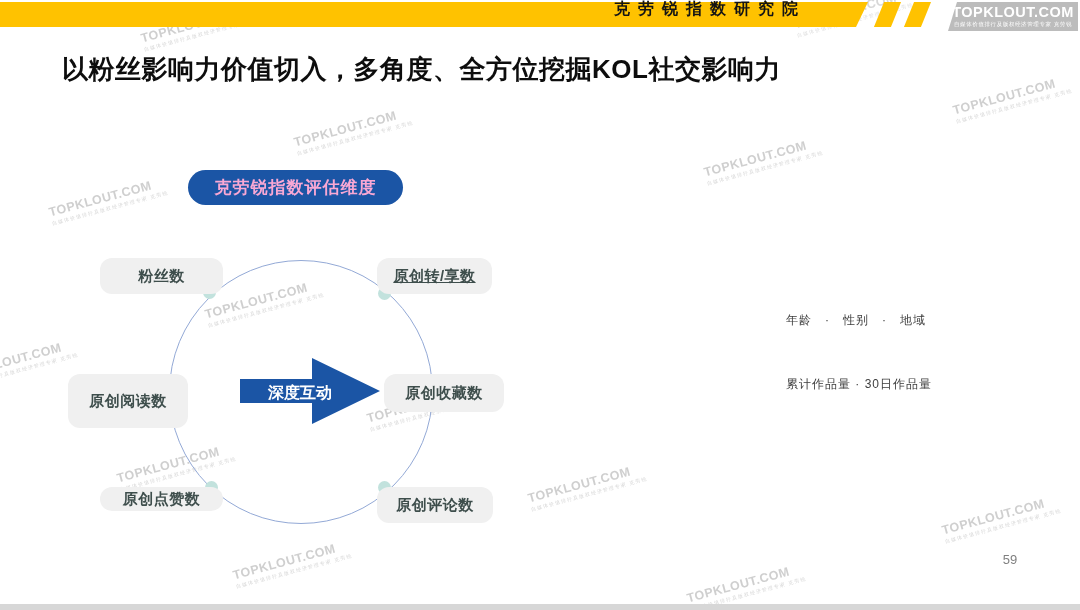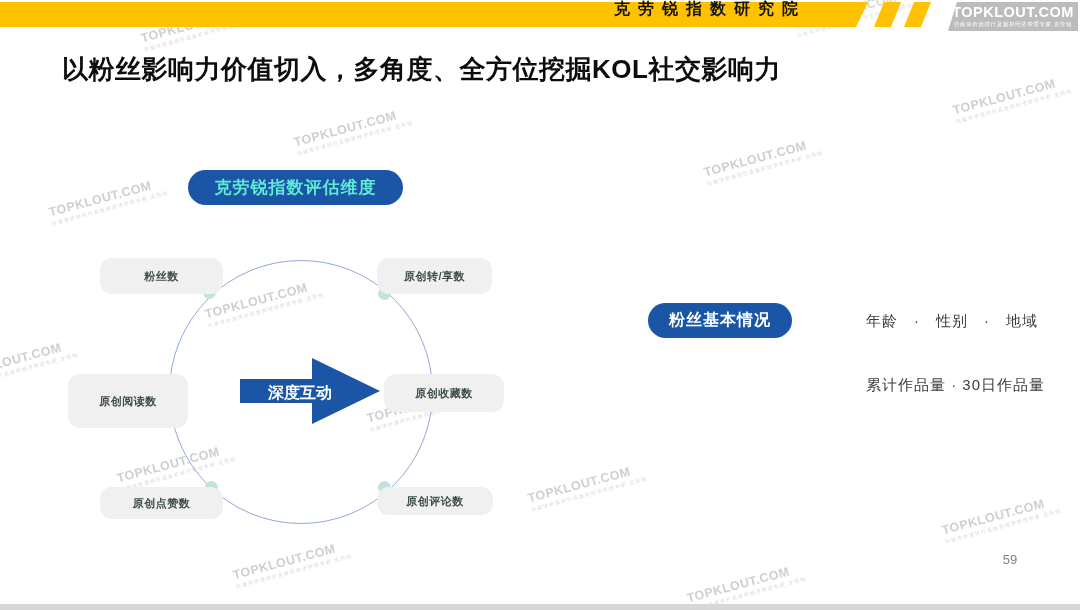--- a/index.html
+++ b/index.html
@@ -69,21 +69,21 @@
   
   .title {
     position: absolute; left: 62px; top: 52px; margin: 0;
     font-size: 26px; font-weight: bold; color: #0d0d0d; letter-spacing: 0.5px;
     z-index: 4;
   }
 
   
   .hdr {
     position: absolute; height: 35px; border-radius: 18px;
-    background: #1B55A5; color: #5eead4; font-weight: bold; font-size: 17px;
+    background: #1B55A5; color: #f9a8d4; font-weight: bold; font-size: 17px;
     display: flex; align-items: center; justify-content: center;
     letter-spacing: 1px; z-index: 5;
   }
   .hdr-left  { left: 188px; top: 170px; width: 215px; }
   .hdr-right { left: 690px; top: 172px; width: 215px; }
 
   
   .circle {
     position: absolute; left: 169px; top: 260px; width: 264px; height: 264px;
     border: 1.5px solid #93A9D6; border-radius: 50%; z-index: 2;
@@ -92,44 +92,44 @@
   .dot {
     position: absolute; width: 13px; height: 13px; border-radius: 50%;
     background: #C2E2DD; z-index: 3;
   }
   .d1 { left: 203px; top: 286px; }
   .d2 { left: 378px; top: 287px; }
   .d3 { left: 205px; top: 481px; }
   .d4 { left: 378px; top: 481px; }
   .node {
     position: absolute; border-radius: 12px; background: #F0F0F0;
-    color: #3E4E4C; font-weight: bold; font-size: 11px;
+    color: #3E4E4C; font-weight: bold; font-size: 15px;
     display: flex; align-items: center; justify-content: center;
     z-index: 4; letter-spacing: 0.5px;
   }
   .n1 { left: 100px; top: 258px; width: 123px; height: 36px; }
-  .n2 { left: 377px; top: 258px; width: 115px; height: 36px; }
+  .n2 { left: 377px; top: 258px; width: 115px; height: 36px; text-decoration: underline; }
   .n3 { left: 68px;  top: 374px; width: 120px; height: 54px; }
   .n4 { left: 384px; top: 374px; width: 120px; height: 38px; }
-  .n5 { left: 100px; top: 487px; width: 123px; height: 32px; }
-  .n6 { left: 377px; top: 487px; width: 116px; height: 28px; }
+  .n5 { left: 100px; top: 487px; width: 123px; height: 24px; }
+  .n6 { left: 377px; top: 487px; width: 116px; height: 36px; }
   .arrow { position: absolute; left: 240px; top: 356px; z-index: 5; }
 
   
   .rpill {
     position: absolute; left: 648px; width: 144px; height: 35px;
     background: #1B55A5; border-radius: 18px; color: #ffffff;
     font-weight: bold; font-size: 16px; letter-spacing: 1px;
     display: flex; align-items: center; justify-content: center; z-index: 5;
   }
   .r1 { top: 303px; }
   .r2 { top: 366px; height: 36px; }
   .r3 { top: 432px; width: 146px; height: 36px; }
   .rdetail {
-    position: absolute; left: 866px; font-size: 15px; color: #3d3d3d;
+    position: absolute; left: 786px; font-size: 12px; color: #3d3d3d;
     letter-spacing: 1px; z-index: 5; white-space: nowrap;
   }
   .t1 { top: 312px; }
   .t2 { top: 376px; }
   .t3 { top: 442px; }
 
   
   .page-num {
     position: absolute; left: 995px; top: 552px; width: 30px;
     font-size: 13px; color: #808080; text-align: center; z-index: 5;
@@ -222,19 +222,18 @@
   <div class="node n2">原创转/享数</div>
   <div class="node n3">原创阅读数</div>
   <div class="node n4">原创收藏数</div>
   <div class="node n5">原创点赞数</div>
   <div class="node n6">原创评论数</div>
   <svg class="arrow" width="142" height="70">
     <polygon points="0,23 72,23 72,2 140,35 72,68 72,47 0,47" fill="#1B55A5"></polygon>
     <text x="60" y="42" text-anchor="middle" fill="#ffffff" font-size="16" font-weight="bold" font-family="&quot;Liberation Sans&quot;,&quot;DejaVu Sans&quot;,sans-serif">深度互动</text>
   </svg>
 
-  <div class="rpill r1">粉丝基本情况</div>
   <div class="rdetail t1">年龄　·　性别　·　地域</div>
   <div class="rdetail t2">累计作品量 · 30日作品量</div>
 
   <div class="page-num">59</div>
   <div class="bottom-edge"></div>
 </div>
 
 </body></html>

